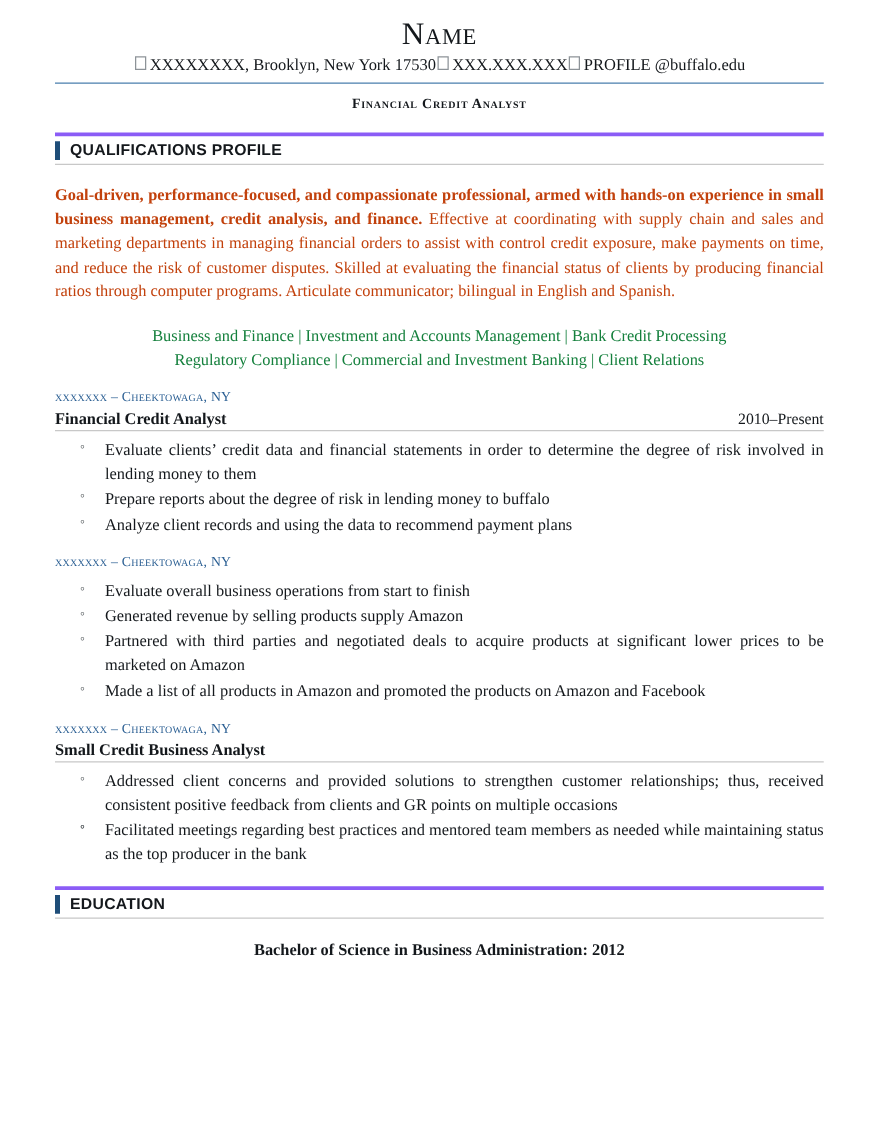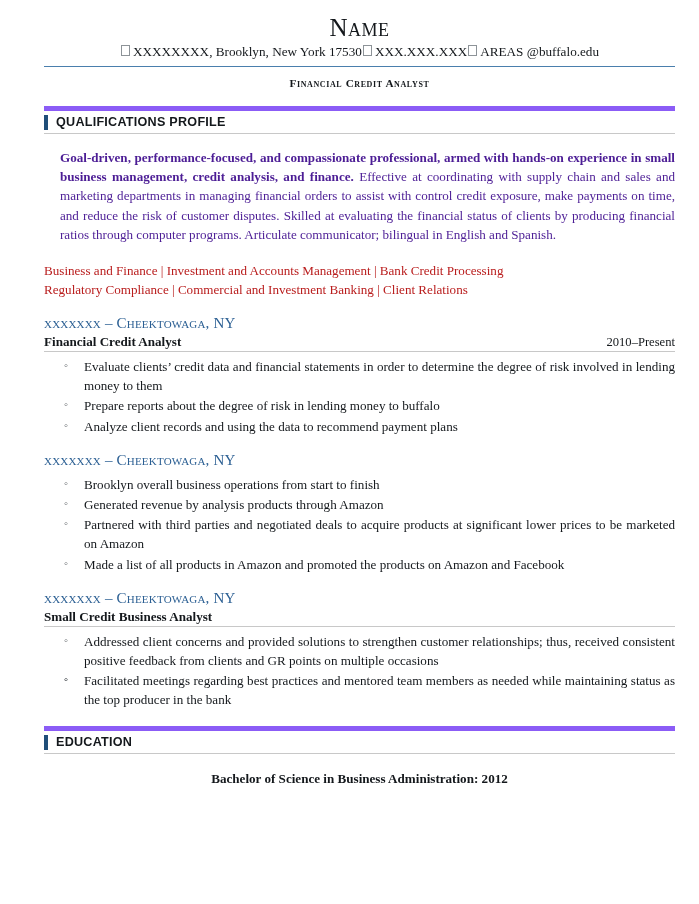--- a/index.html
+++ b/index.html
@@ -11,21 +11,21 @@
     width: 699px;
     height: 904px;
     overflow: hidden;
     font-family: "Liberation Serif", "DejaVu Serif", serif;
     color: #1a1a1a;
   }
   .page {
     width: 699px;
     height: 772px;
     box-sizing: border-box;
-    padding: 14px 24px 0 44px;
+    padding: 14px 40px 0 44px;
     position: relative;
   }
 
   
   .resume-name {
     text-align: center;
     font-size: 25px;
     font-variant: small-caps;
     letter-spacing: 0.5px;
     line-height: 1.12;
@@ -59,21 +59,21 @@
     font-weight: bold;
     font-variant: small-caps;
     letter-spacing: 0.6px;
     margin-top: 10px;
     color: #14181c;
   }
 
   
   .section-head {
     margin-top: 17px;
-    border-top: 5px solid #8b5cf6;
+    border-top: 3px solid #8b5cf6;
     border-bottom: 1.4px solid #c8c8c8;
     padding: 4px 0 3px 0;
     display: flex;
     align-items: stretch;
   }
   .section-bar {
     width: 4px;
     min-width: 4px;
     background: #1f4e79;
     margin-right: 8px;
@@ -86,37 +86,37 @@
     color: #14181c;
     font-family: "Liberation Sans", "DejaVu Sans", sans-serif;
   }
 
   
   .profile-text {
     margin-top: 14px;
     font-size: 13.1px;
     line-height: 1.47;
     text-align: justify;
-    color: #4c1d95;
-    margin-left: 16px;
+    color: #c2410c;
   }
   .profile-text b { font-weight: bold; }
 
   .expertise-block {
     margin-top: 18px;
+    text-align: center;
     font-size: 13.1px;
     line-height: 1.42;
-    color: #b91c1c;
+    color: #15803d;
   }
 
   
   .job { margin-top: 15px; }
   .job:first-of-type { margin-top: 17px; }
   .job-company {
-    font-size: 15px;
+    font-size: 11px;
     color: #2b5f93;
     font-variant: small-caps;
     letter-spacing: 0.2px;
     line-height: 1.25;
   }
   .job-titlerow {
     display: flex;
     justify-content: space-between;
     align-items: baseline;
     border-bottom: 1.4px solid #c8c8c8;
@@ -167,21 +167,21 @@
 </style>
 </head>
 <body>
 
 <div class="page">
 
   <div>
     <div class="resume-name">Name</div>
 
     <div class="contact-line">
-      <span class="tofu"></span><span>XXXXXXXX, Brooklyn, New York 17530</span><span class="tofu"></span><span>XXX.XXX.XXX</span><span class="tofu"></span><span>AREAS @buffalo.edu</span>
+      <span class="tofu"></span><span>XXXXXXXX, Brooklyn, New York 17530</span><span class="tofu"></span><span>XXX.XXX.XXX</span><span class="tofu"></span><span>PROFILE @buffalo.edu</span>
     </div>
 
     <div class="contact-rule"></div>
 
     <div class="target-title">Financial Credit Analyst</div>
   </div>
 
   <div class="section-head">
     <div class="section-bar"></div>
     <div class="section-title">QUALIFICATIONS PROFILE</div>
@@ -203,22 +203,22 @@
     <ul class="bullets">
       <li><span class="dot">◦</span><span>Evaluate clients’ credit data and financial statements in order to determine the degree of risk involved in lending money to them</span></li>
       <li><span class="dot">◦</span><span>Prepare reports about the degree of risk in lending money to buffalo</span></li>
       <li><span class="dot">◦</span><span>Analyze client records and using the data to recommend payment plans</span></li>
     </ul>
   </div>
 
   <div class="job">
     <div class="job-company">xxxxxxx – Cheektowaga, NY</div>
     <ul class="bullets">
-      <li><span class="dot">◦</span><span>Brooklyn overall business operations from start to finish</span></li>
-      <li><span class="dot">◦</span><span>Generated revenue by analysis products through Amazon</span></li>
+      <li><span class="dot">◦</span><span>Evaluate overall business operations from start to finish</span></li>
+      <li><span class="dot">◦</span><span>Generated revenue by selling products supply Amazon</span></li>
       <li><span class="dot">◦</span><span>Partnered with third parties and negotiated deals to acquire products at significant lower prices to be marketed on Amazon</span></li>
       <li><span class="dot">◦</span><span>Made a list of all products in Amazon and promoted the products on Amazon and Facebook</span></li>
     </ul>
   </div>
 
   <div class="job">
     <div class="job-company">xxxxxxx – Cheektowaga, NY</div>
     <div class="job-titlerow">
       <span class="job-title">Small Credit Business Analyst</span>
       <span class="job-dates"></span>

